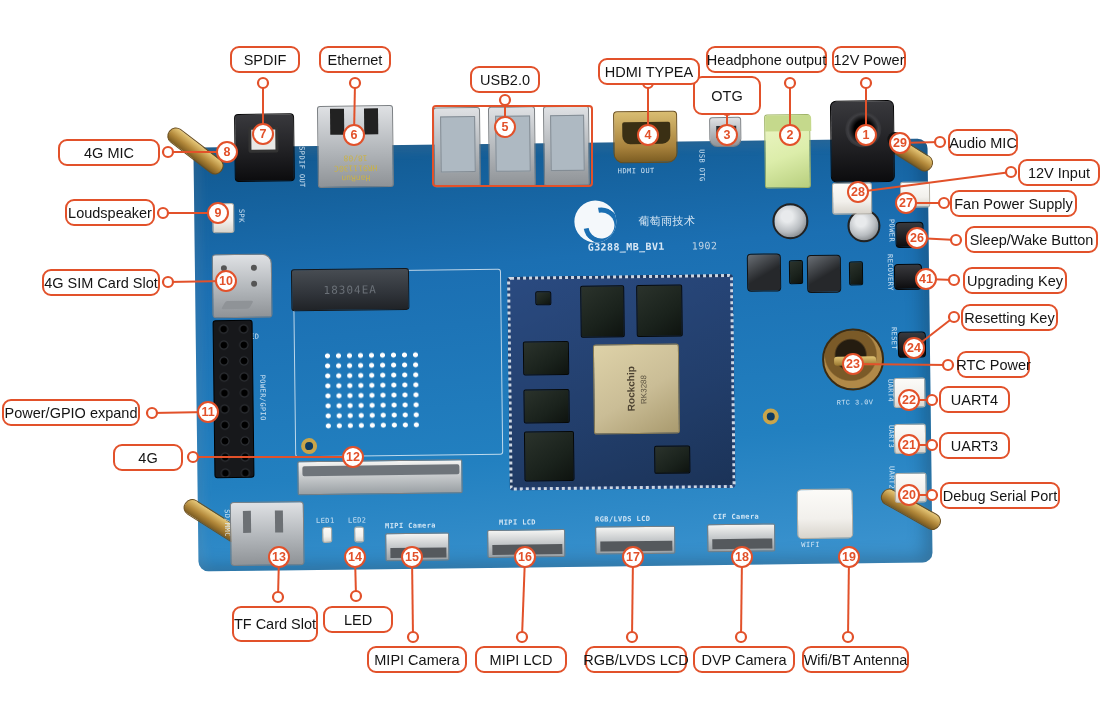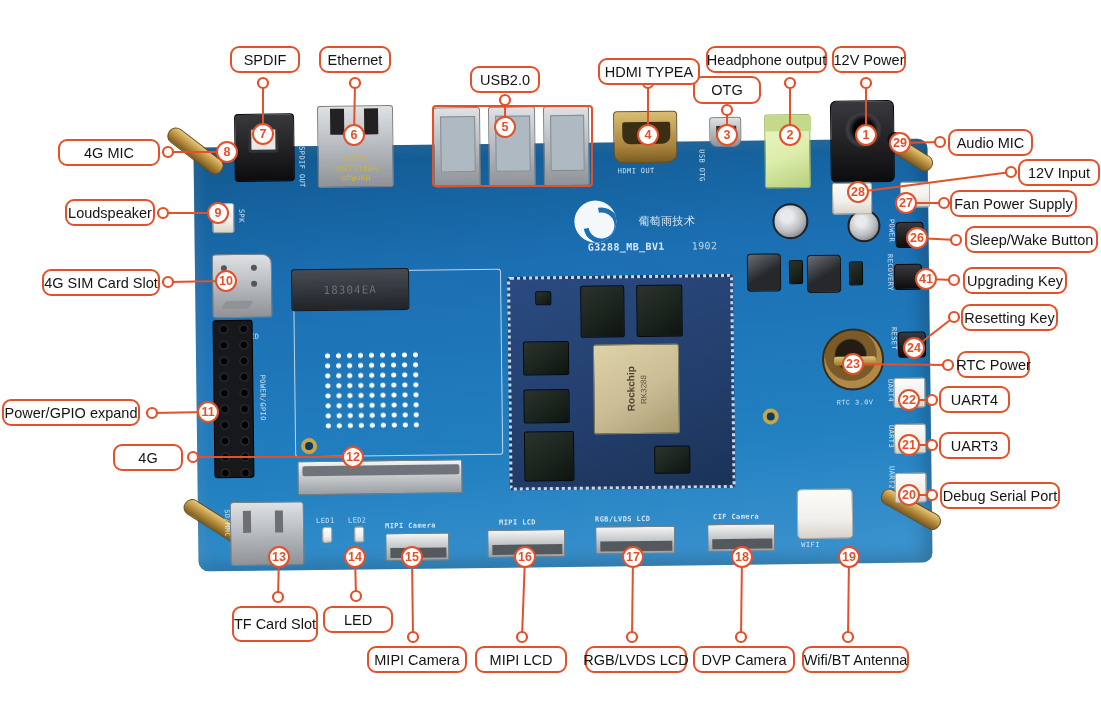--- a/index.html
+++ b/index.html
@@ -270,21 +270,21 @@
       <circle cx="1011" cy="172" r="5" class="ann-dot"></circle>
       <line x1="940" y1="142" x2="900" y2="143" class="ann-line"></line>
       <circle cx="940" cy="142" r="5" class="ann-dot"></circle>
     </svg>
 
   <div id="ann-layer">
       <div class="ann-box" style="left: 832px; top: 46px; width: 74px; height: 27px;">12V Power</div>
       <div class="ann-num" style="left: 855px; top: 124px;">1</div>
       <div class="ann-box" style="left: 706px; top: 46px; width: 121px; height: 27px;">Headphone output</div>
       <div class="ann-num" style="left: 779px; top: 124px;">2</div>
-      <div class="ann-box" style="left: 693px; top: 76px; width: 68px; height: 28px;">OTG</div>
+      <div class="ann-box" style="left: 693px; top: 76px; width: 68px; height: 39px;">OTG</div>
       <div class="ann-num" style="left: 716px; top: 124px;">3</div>
       <div class="ann-box" style="left: 598px; top: 58px; width: 102px; height: 27px;">HDMI TYPEA</div>
       <div class="ann-num" style="left: 637px; top: 124px;">4</div>
       <div class="ann-box" style="left: 470px; top: 66px; width: 70px; height: 27px;">USB2.0</div>
       <div class="ann-num" style="left: 494px; top: 116px;">5</div>
       <div class="ann-box" style="left: 319px; top: 46px; width: 72px; height: 27px;">Ethernet</div>
       <div class="ann-num" style="left: 343px; top: 124px;">6</div>
       <div class="ann-box" style="left: 230px; top: 46px; width: 70px; height: 27px;">SPDIF</div>
       <div class="ann-num" style="left: 252px; top: 123px;">7</div>
       <div class="ann-box" style="left: 58px; top: 139px; width: 102px; height: 27px;">4G MIC</div>
@@ -322,17 +322,17 @@
       <div class="ann-box" style="left: 961px; top: 304px; width: 97px; height: 27px;">Resetting Key</div>
       <div class="ann-num" style="left: 903px; top: 337px;">24</div>
       <div class="ann-box" style="left: 963px; top: 267px; width: 104px; height: 27px;">Upgrading Key</div>
       <div class="ann-num" style="left: 915px; top: 268px;">41</div>
       <div class="ann-box" style="left: 965px; top: 226px; width: 133px; height: 27px;">Sleep/Wake Button</div>
       <div class="ann-num" style="left: 906px; top: 227px;">26</div>
       <div class="ann-box" style="left: 950px; top: 190px; width: 127px; height: 27px;">Fan Power Supply</div>
       <div class="ann-num" style="left: 895px; top: 192px;">27</div>
       <div class="ann-box" style="left: 1018px; top: 159px; width: 82px; height: 27px;">12V Input</div>
       <div class="ann-num" style="left: 847px; top: 181px;">28</div>
-      <div class="ann-box" style="left: 948px; top: 129px; width: 85px; height: 27px;">Audio MIC</div>
+      <div class="ann-box" style="left: 948px; top: 129px; width: 70px; height: 27px;">Audio MIC</div>
       <div class="ann-num" style="left: 889px; top: 132px;">29</div>
     </div>
 
 </div>
 
 </body></html>

